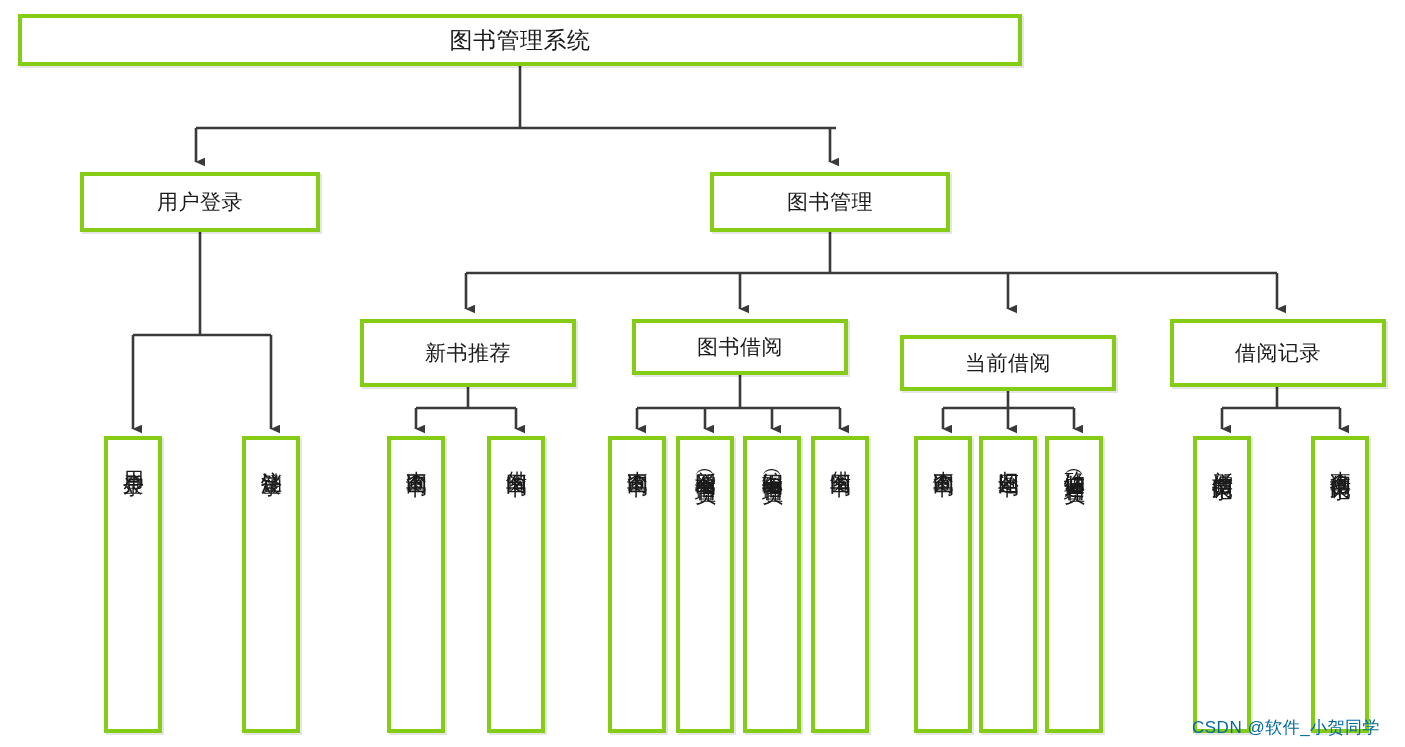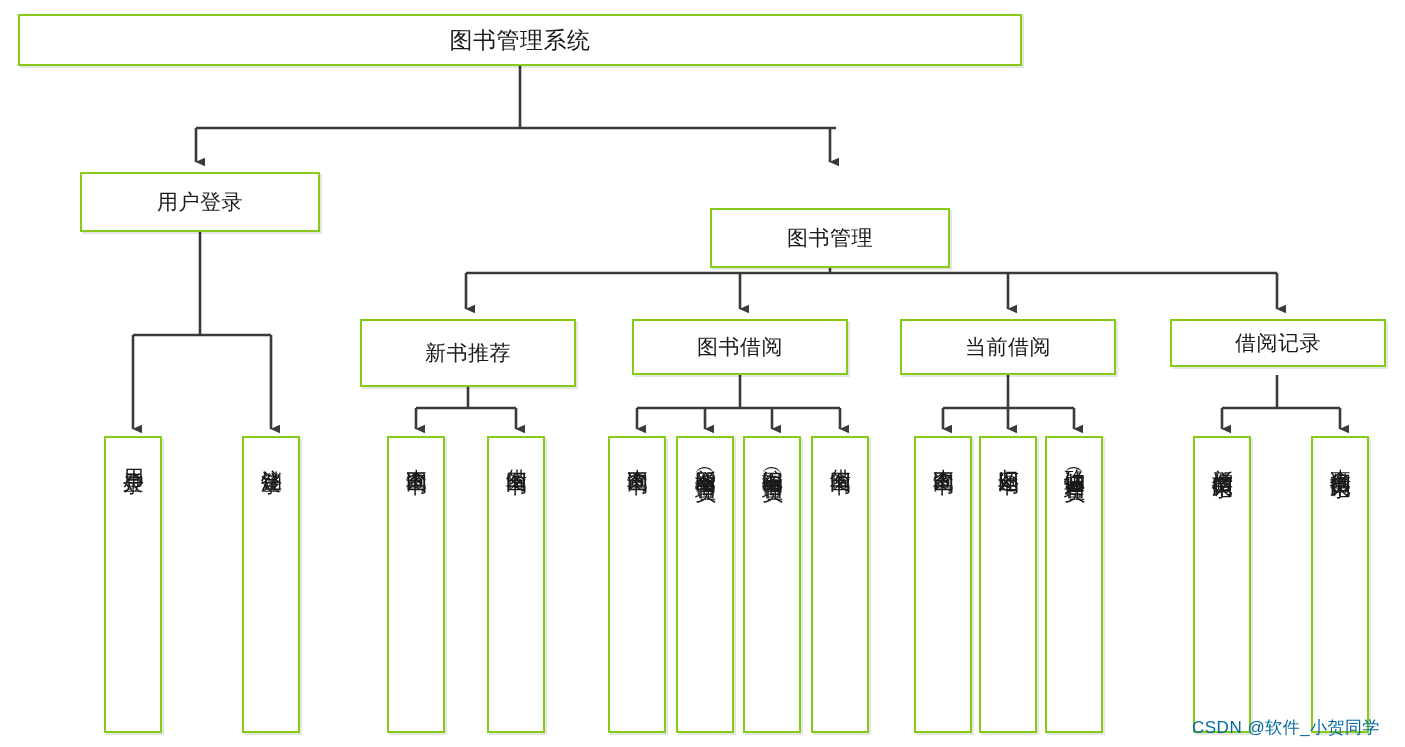--- a/index.html
+++ b/index.html
@@ -25,21 +25,21 @@
     top: 0;
     width: 1405px;
     height: 747px;
     pointer-events: none;
   }
   
   .node {
     position: absolute;
     box-sizing: border-box;
     background: #ffffff;
-    border: 2px solid #84cc16;
+    border: 4px solid #84cc16;
     box-shadow: 2px 2px 0 rgba(0,0,0,0.10);
     display: flex;
     align-items: center;
     justify-content: center;
     z-index: 2;
   }
   .node .label {
     font-size: 21px;
     line-height: 1.15;
     color: #1a1a1a;
@@ -136,37 +136,37 @@
   </svg>
 
   <div class="node root" style="left:18px; top:14px; width:1004px; height:52px;">
     <span class="label">图书管理系统</span>
   </div>
 
   <div class="node branch" style="left:80px; top:172px; width:240px; height:60px;">
     <span class="label">用户登录</span>
   </div>
 
-  <div class="node branch" style="left:710px; top:172px; width:240px; height:60px;margin-top:36px;">
+  <div class="node branch" style="left:710px; top:172px; width:240px; height:60px;">
     <span class="label">图书管理</span>
   </div>
 
   <div class="node branch" style="left:360px; top:319px; width:216px; height:68px;">
     <span class="label">新书推荐</span>
   </div>
 
   <div class="node branch" style="left:632px; top:319px; width:216px; height:56px;">
     <span class="label">图书借阅</span>
   </div>
 
-  <div class="node branch" style="left:900px; top:319px; width:216px; height:56px;">
+  <div class="node branch" style="left:900px; top:335px; width:216px; height:56px;">
     <span class="label">当前借阅</span>
   </div>
 
-  <div class="node branch" style="left:1170px; top:319px; width:216px; height:48px;">
+  <div class="node branch" style="left:1170px; top:319px; width:216px; height:68px;">
     <span class="label">借阅记录</span>
   </div>
 
   <div class="node leaf" style="left:104px; top:436px; width:58px; height:297px;">
     <span class="label">用户登录</span>
   </div>
   <div class="node leaf" style="left:242px; top:436px; width:58px; height:297px;">
     <span class="label">注销登录</span>
   </div>
 

